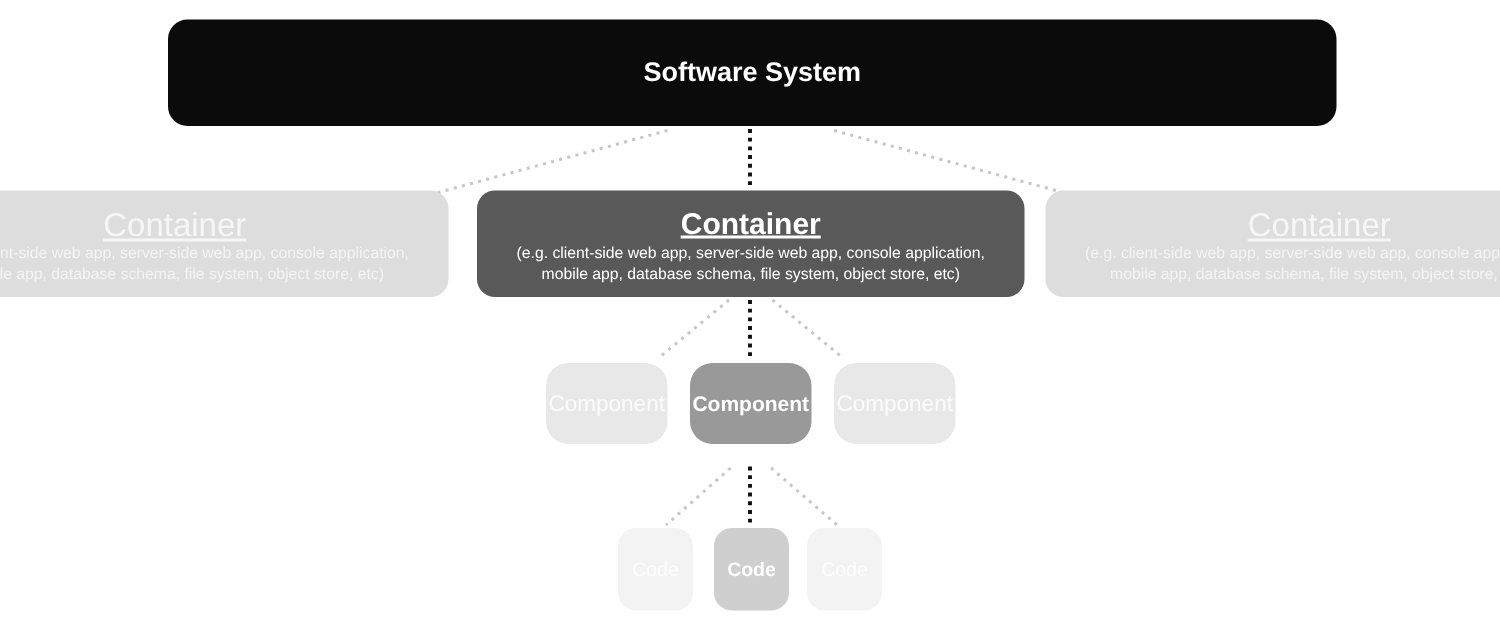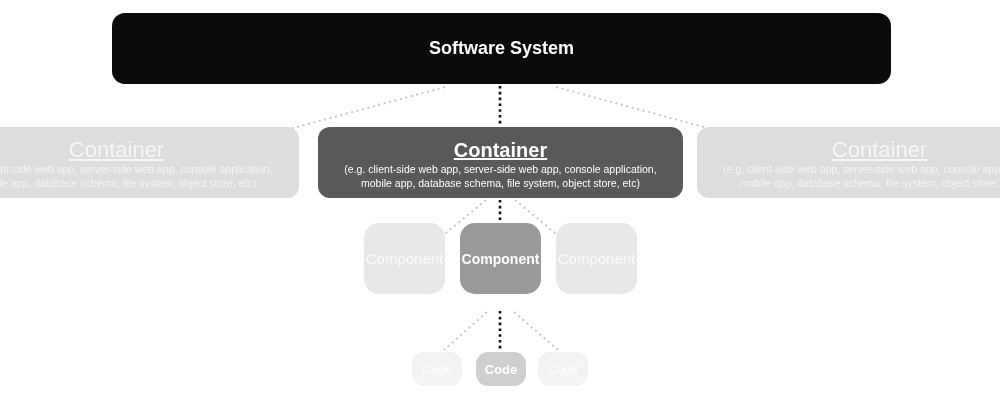--- a/index.html
+++ b/index.html
@@ -24,29 +24,29 @@
   .level2{top:127px;width:365px;height:71px;border-radius:12px;padding-top:2px;}
   .level2-center{left:318px;background:#595959;}
   .level2-left{left:-66px;background:#dddddd;}
   .level2-right{left:697px;background:#dddddd;}
   .level2 .title{font-size:20px;font-weight:bold;color:#ffffff;line-height:26px;white-space:nowrap;text-decoration:underline;}
   .level2.faded .title{font-size:22px;font-weight:normal;color:#f6f6f6;line-height:26px;}
   .level2 .subline{font-size:10.5px;color:#ffffff;line-height:13.5px;white-space:nowrap;}
   .level2.faded .subline{color:#f4f4f4;}
 
   
-  .level3{top:223px;width:81px;height:71px;border-radius:15px;}
+  .level3{top:242px;width:81px;height:54px;border-radius:15px;}
   .level3-left{left:364px;background:#e8e8e8;}
   .level3-center{left:460px;background:#999999;}
   .level3-right{left:556px;background:#e8e8e8;}
   .level3 .title{font-size:14px;font-weight:bold;color:#ffffff;}
   .level3.faded .title{font-size:15px;font-weight:normal;color:#fbfbfb;}
 
   
-  .level4{top:352px;width:50px;height:34px;border-radius:12px;}
+  .level4{top:352px;width:50px;height:55px;border-radius:12px;}
   .level4-left{left:412px;background:#f3f3f3;}
   .level4-center{left:476px;background:#cfcfcf;}
   .level4-right{left:538px;background:#f3f3f3;}
   .level4 .title{font-size:13px;font-weight:bold;color:#ffffff;}
   .level4.faded .title{font-size:13px;font-weight:normal;color:#fdfdfd;}
 </style>
 </head>
 <body>
 
 <div class="canvas">

